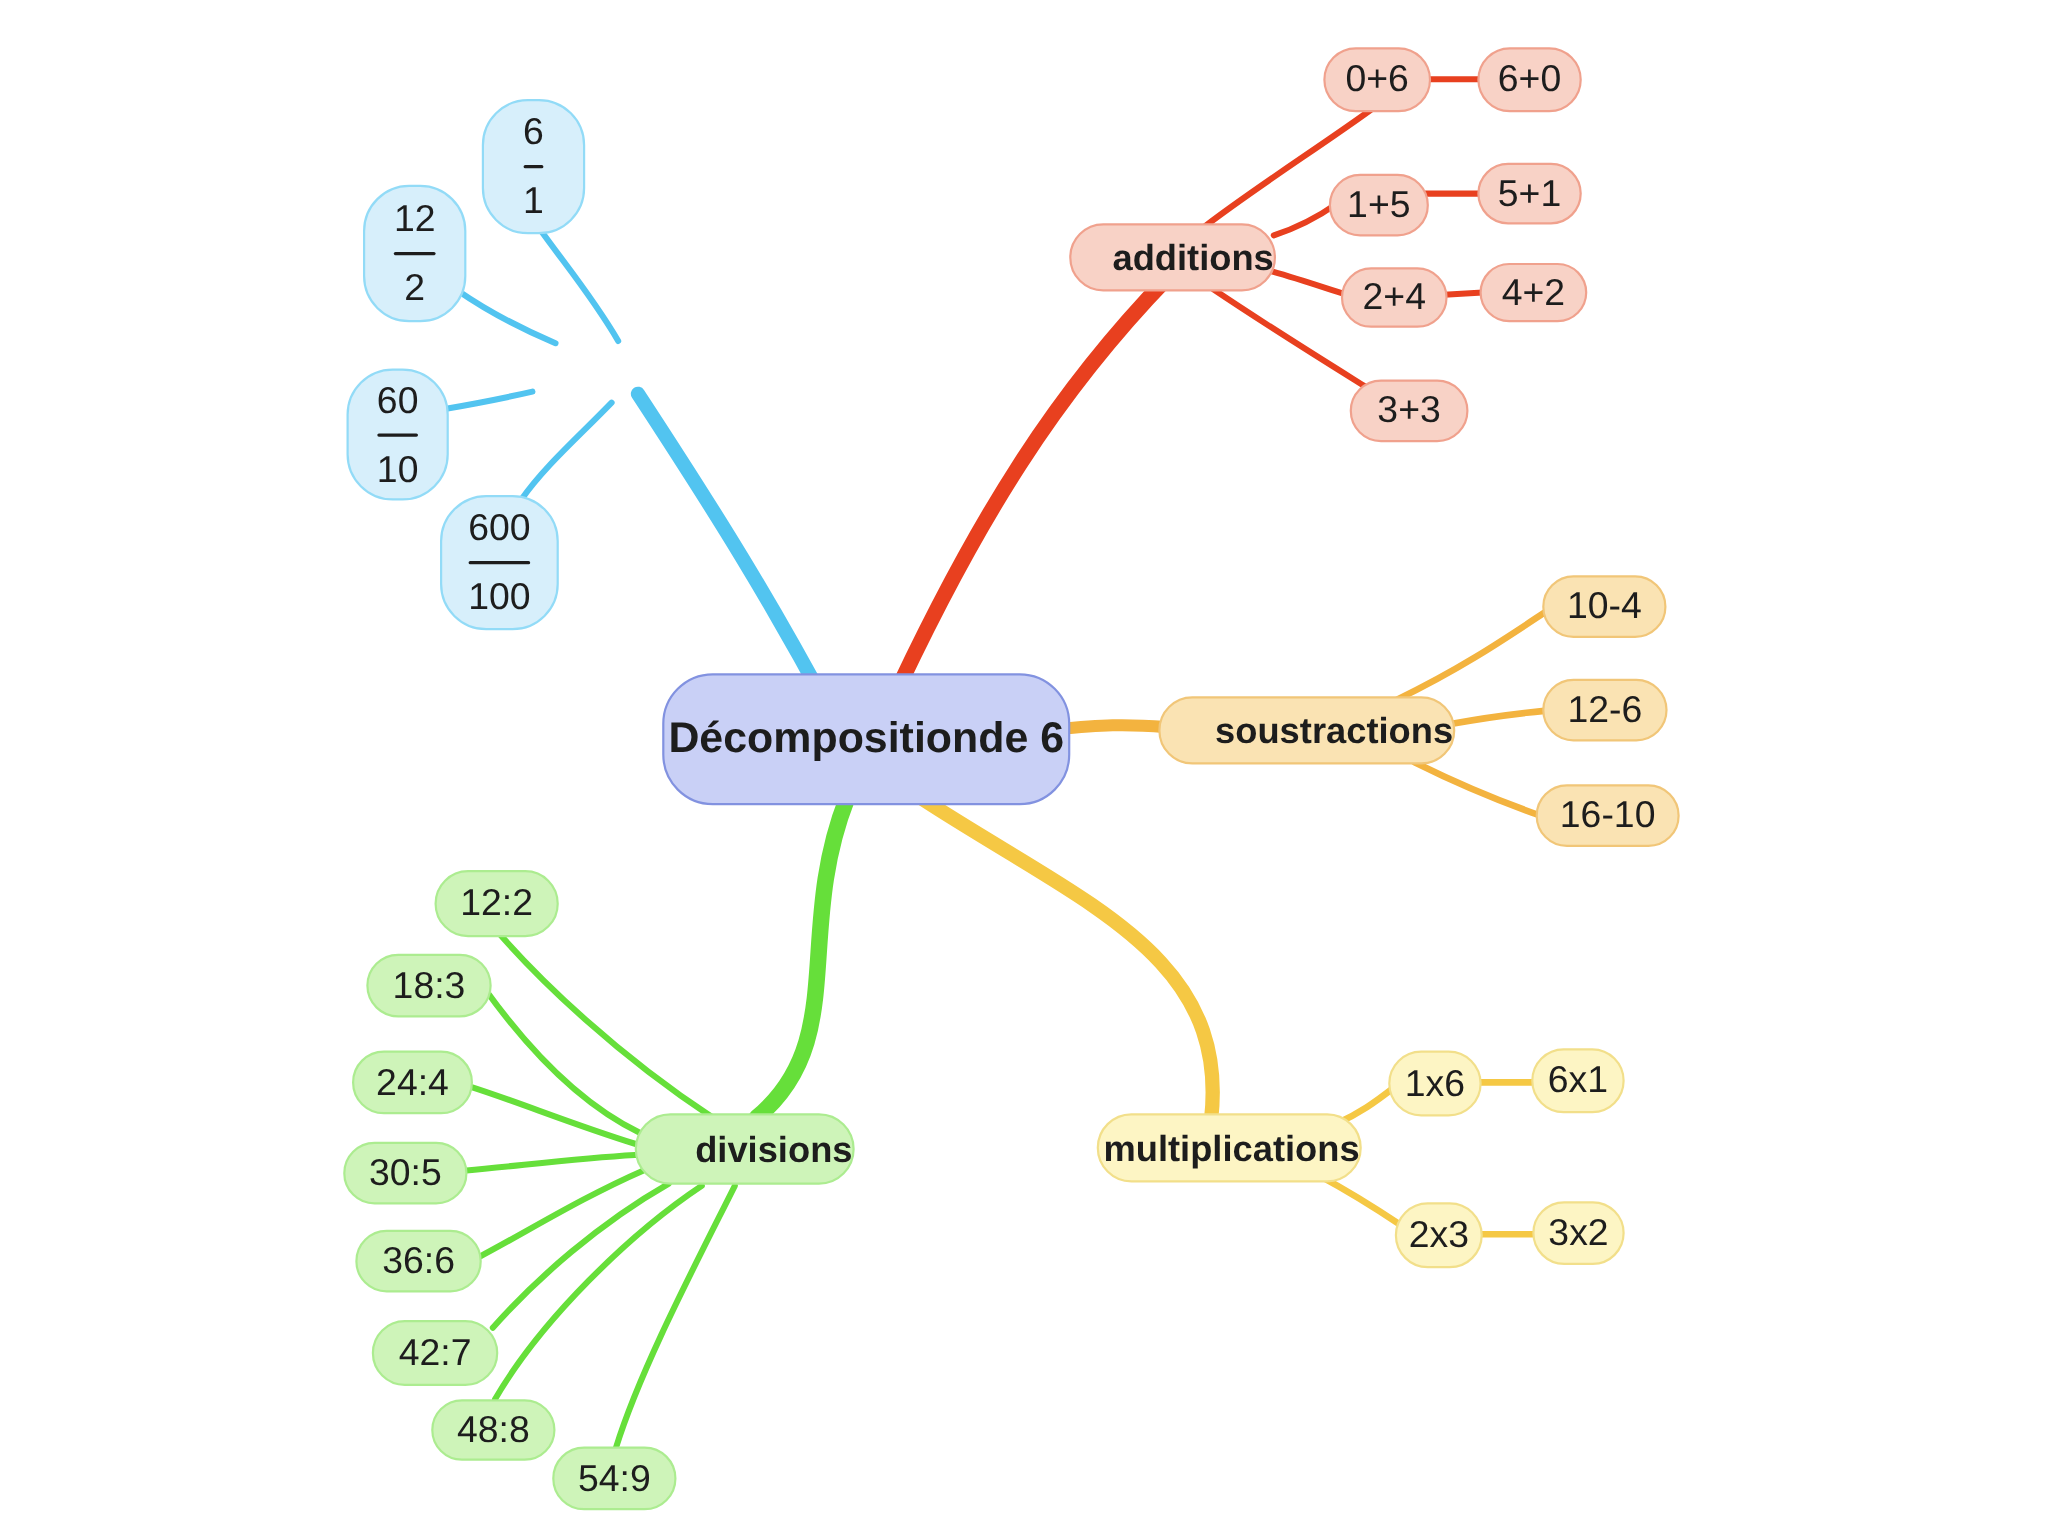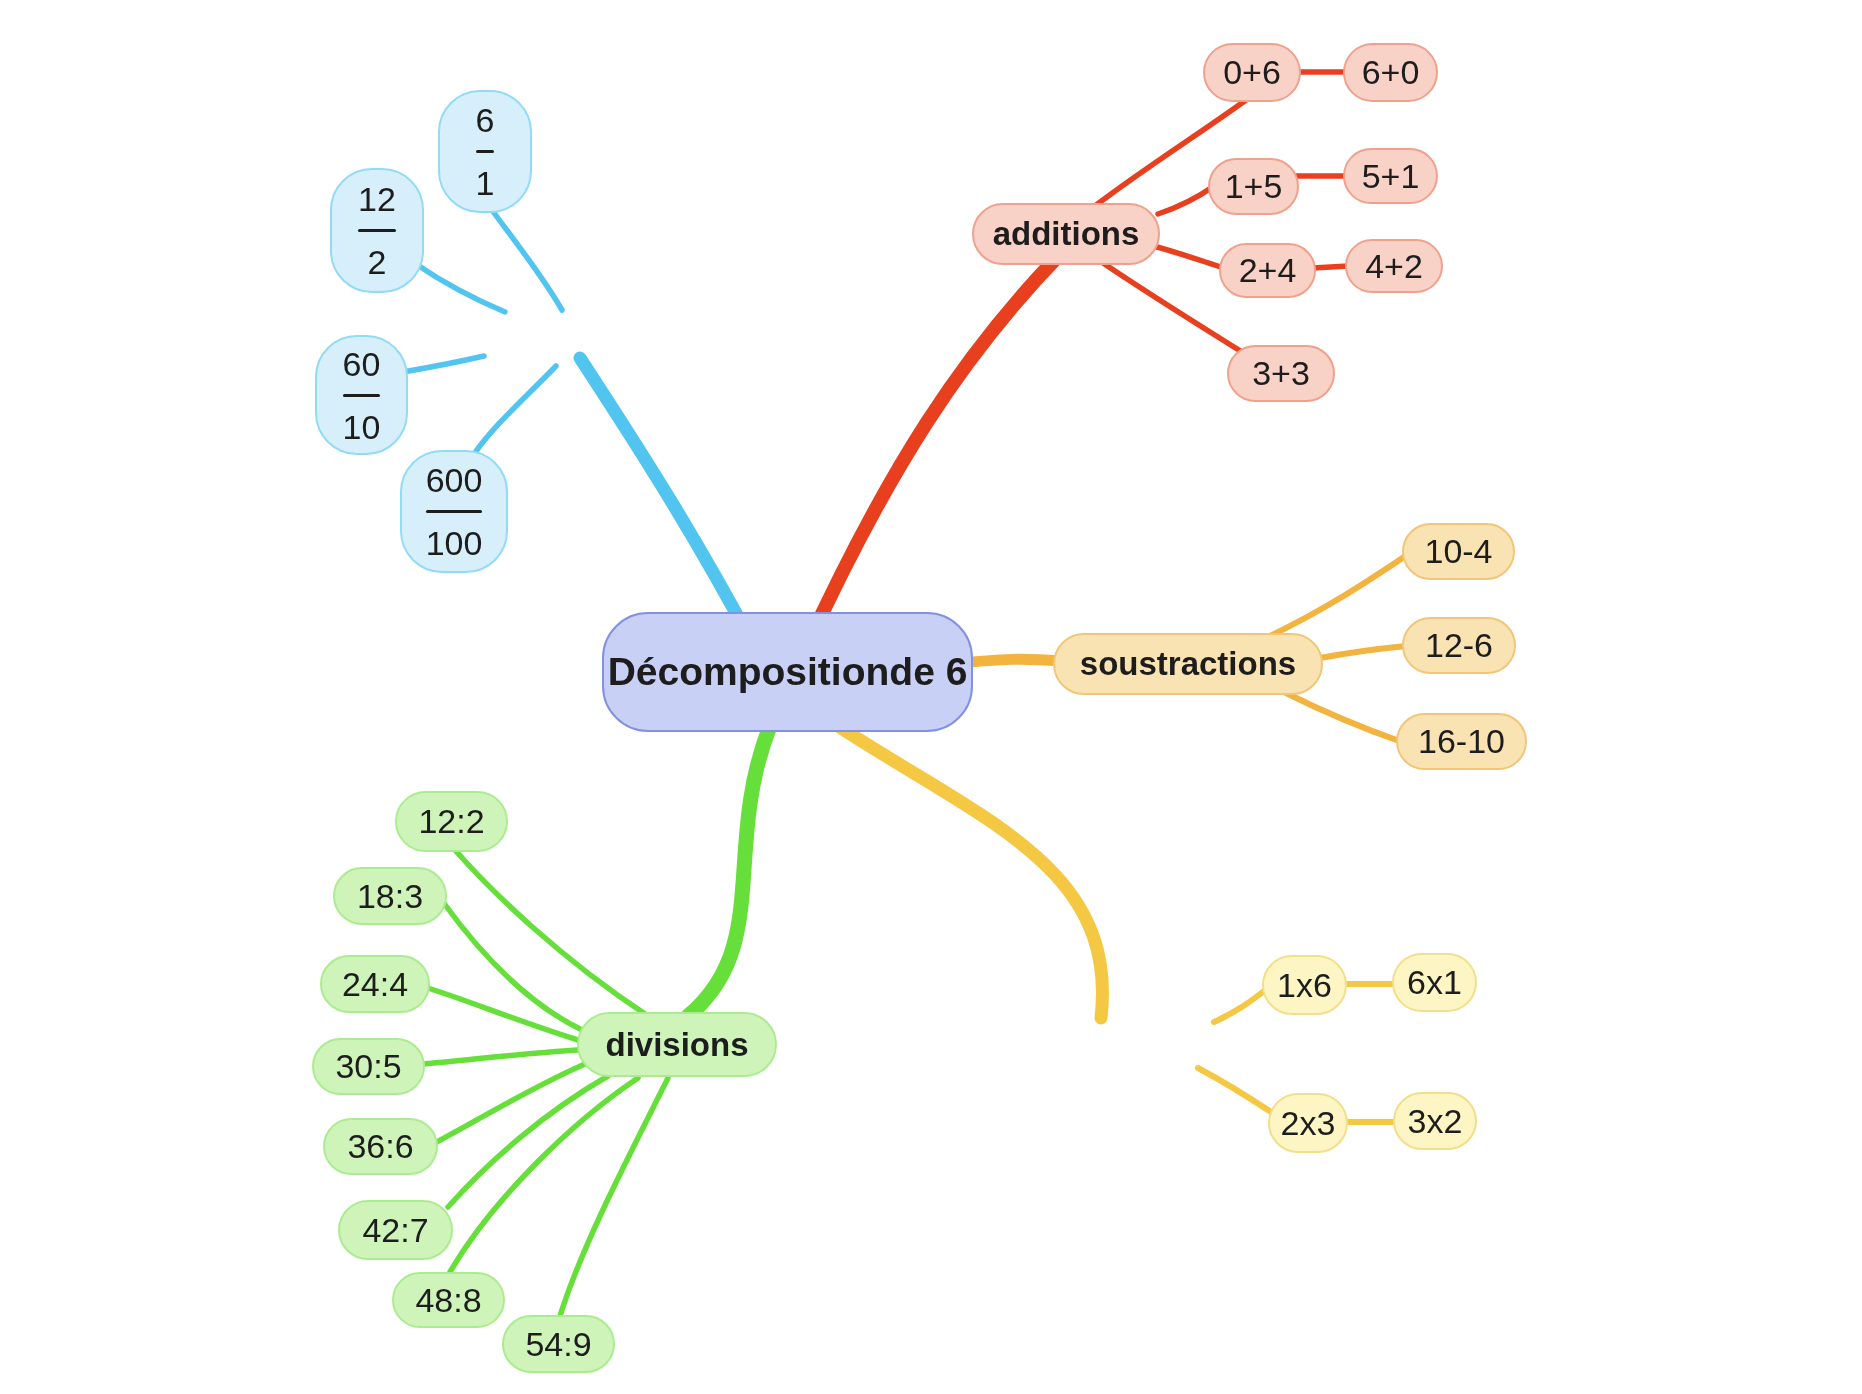--- a/index.html
+++ b/index.html
@@ -50,21 +50,21 @@
   .center-node {
     background: var(--center-fill);
     border-color: var(--center-border);
     border-radius: 46px;
     flex-direction: row;
     font-size: 39px;
     font-weight: bold;
     line-height: 1.32;
     text-align: center;
   }
-  .parent { font-size: 33px; font-weight: bold; }
+  .parent { font-size: 33px; font-weight: bold; justify-content: flex-end; }
   .child  { font-size: 34px; }
 
   .fraction-node { border-radius: 42px; }
   .frac {
     display: inline-flex;
     flex-direction: column;
     align-items: center;
     gap: 13px;
     font-size: 34px;
     line-height: 1;
@@ -186,20 +186,23 @@
   <div class="node child soustractions" style="left:1402px; top:523px; width:113px; height:57px;">
     <span class="label">10-4</span>
   </div>
   <div class="node child soustractions" style="left:1402px; top:617px; width:114px; height:57px;">
     <span class="label">12-6</span>
   </div>
   <div class="node child soustractions" style="left:1396px; top:713px; width:131px; height:57px;">
     <span class="label">16-10</span>
   </div>
 
+  <div class="node parent multiplications" style="left:997px; top:1012px; width:241px; height:63px;">
+    <span class="label">multiplications</span>
+  </div>
   <div class="node child multiplications" style="left:1262px; top:955px; width:85px; height:60px;">
     <span class="label">1x6</span>
   </div>
   <div class="node child multiplications" style="left:1392px; top:953px; width:85px; height:59px;">
     <span class="label">6x1</span>
   </div>
   <div class="node child multiplications" style="left:1268px; top:1093px; width:80px; height:60px;">
     <span class="label">2x3</span>
   </div>
   <div class="node child multiplications" style="left:1393px; top:1092px; width:84px; height:58px;">

